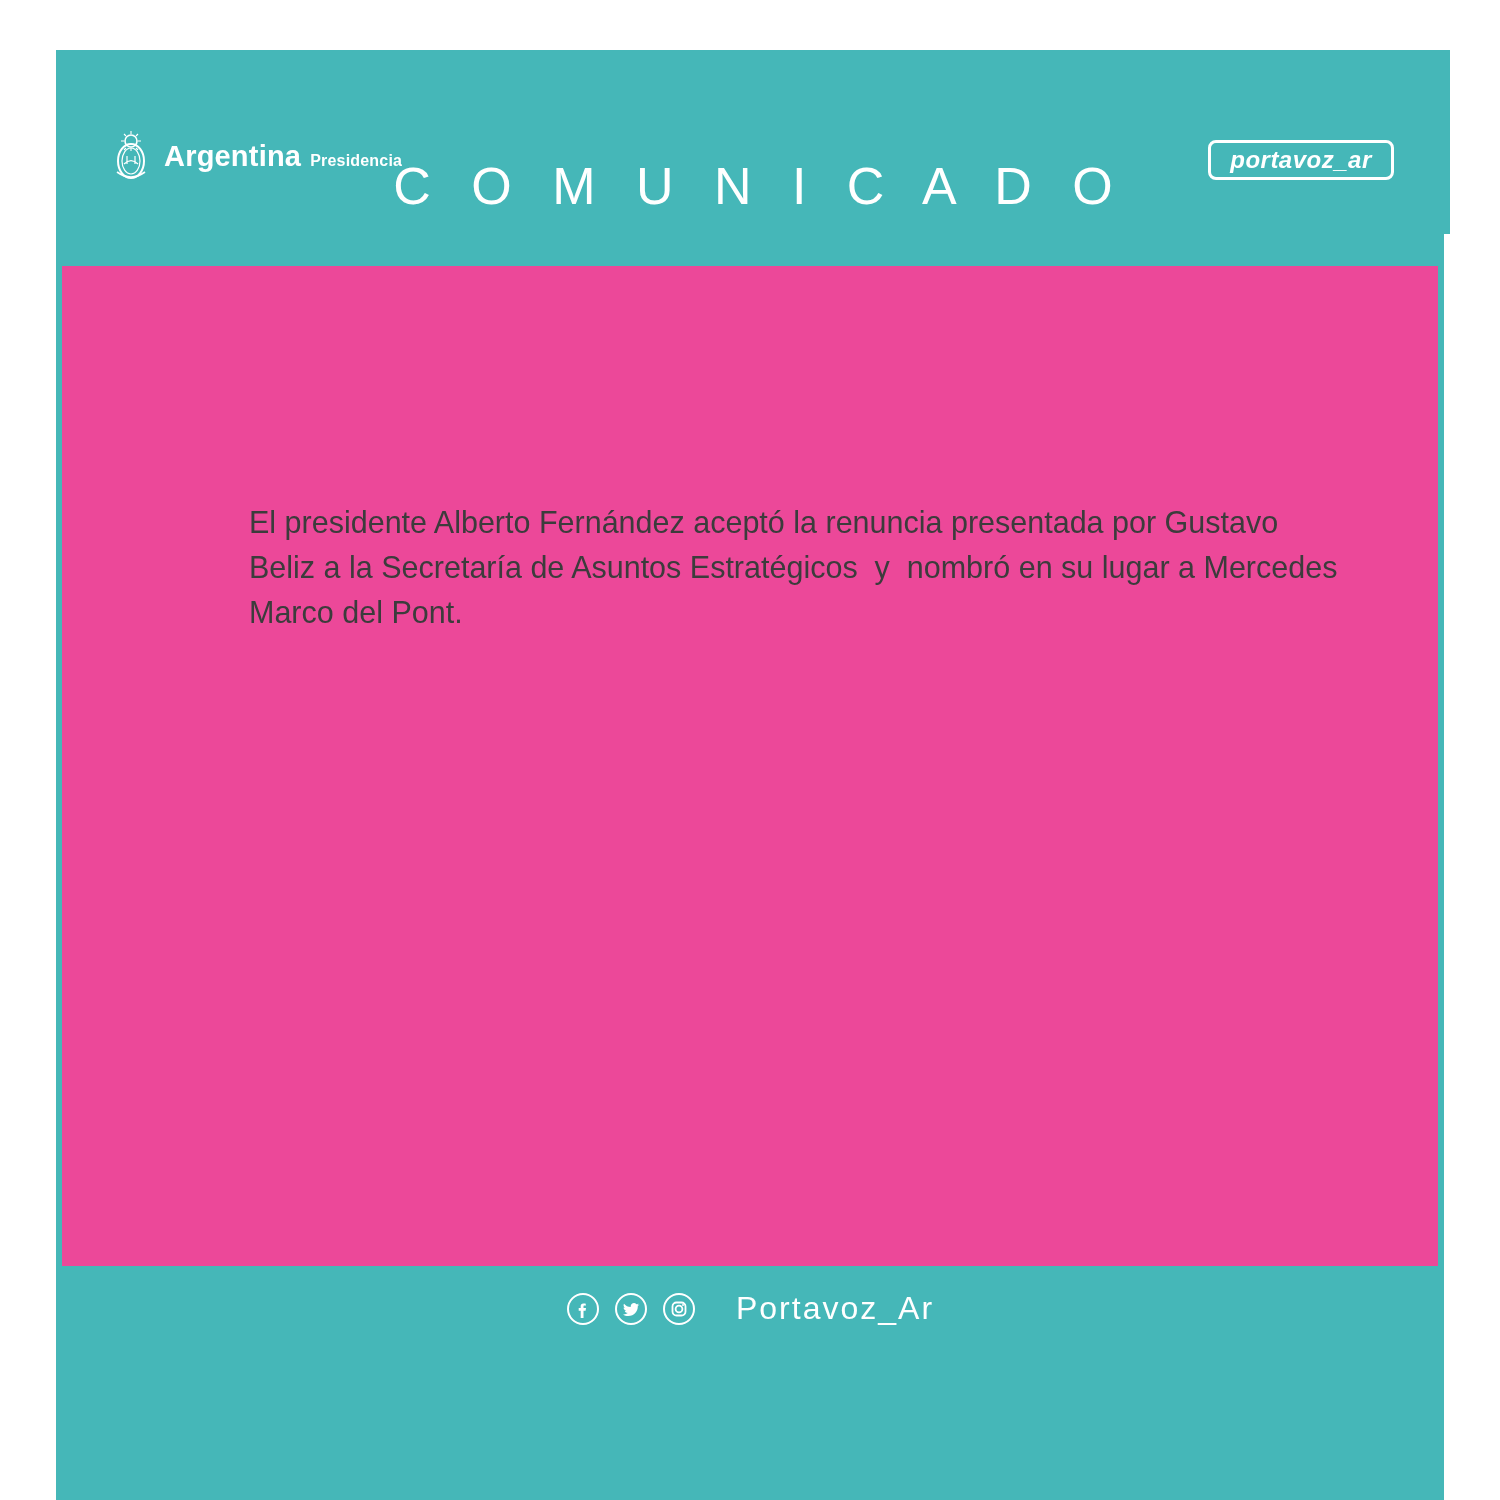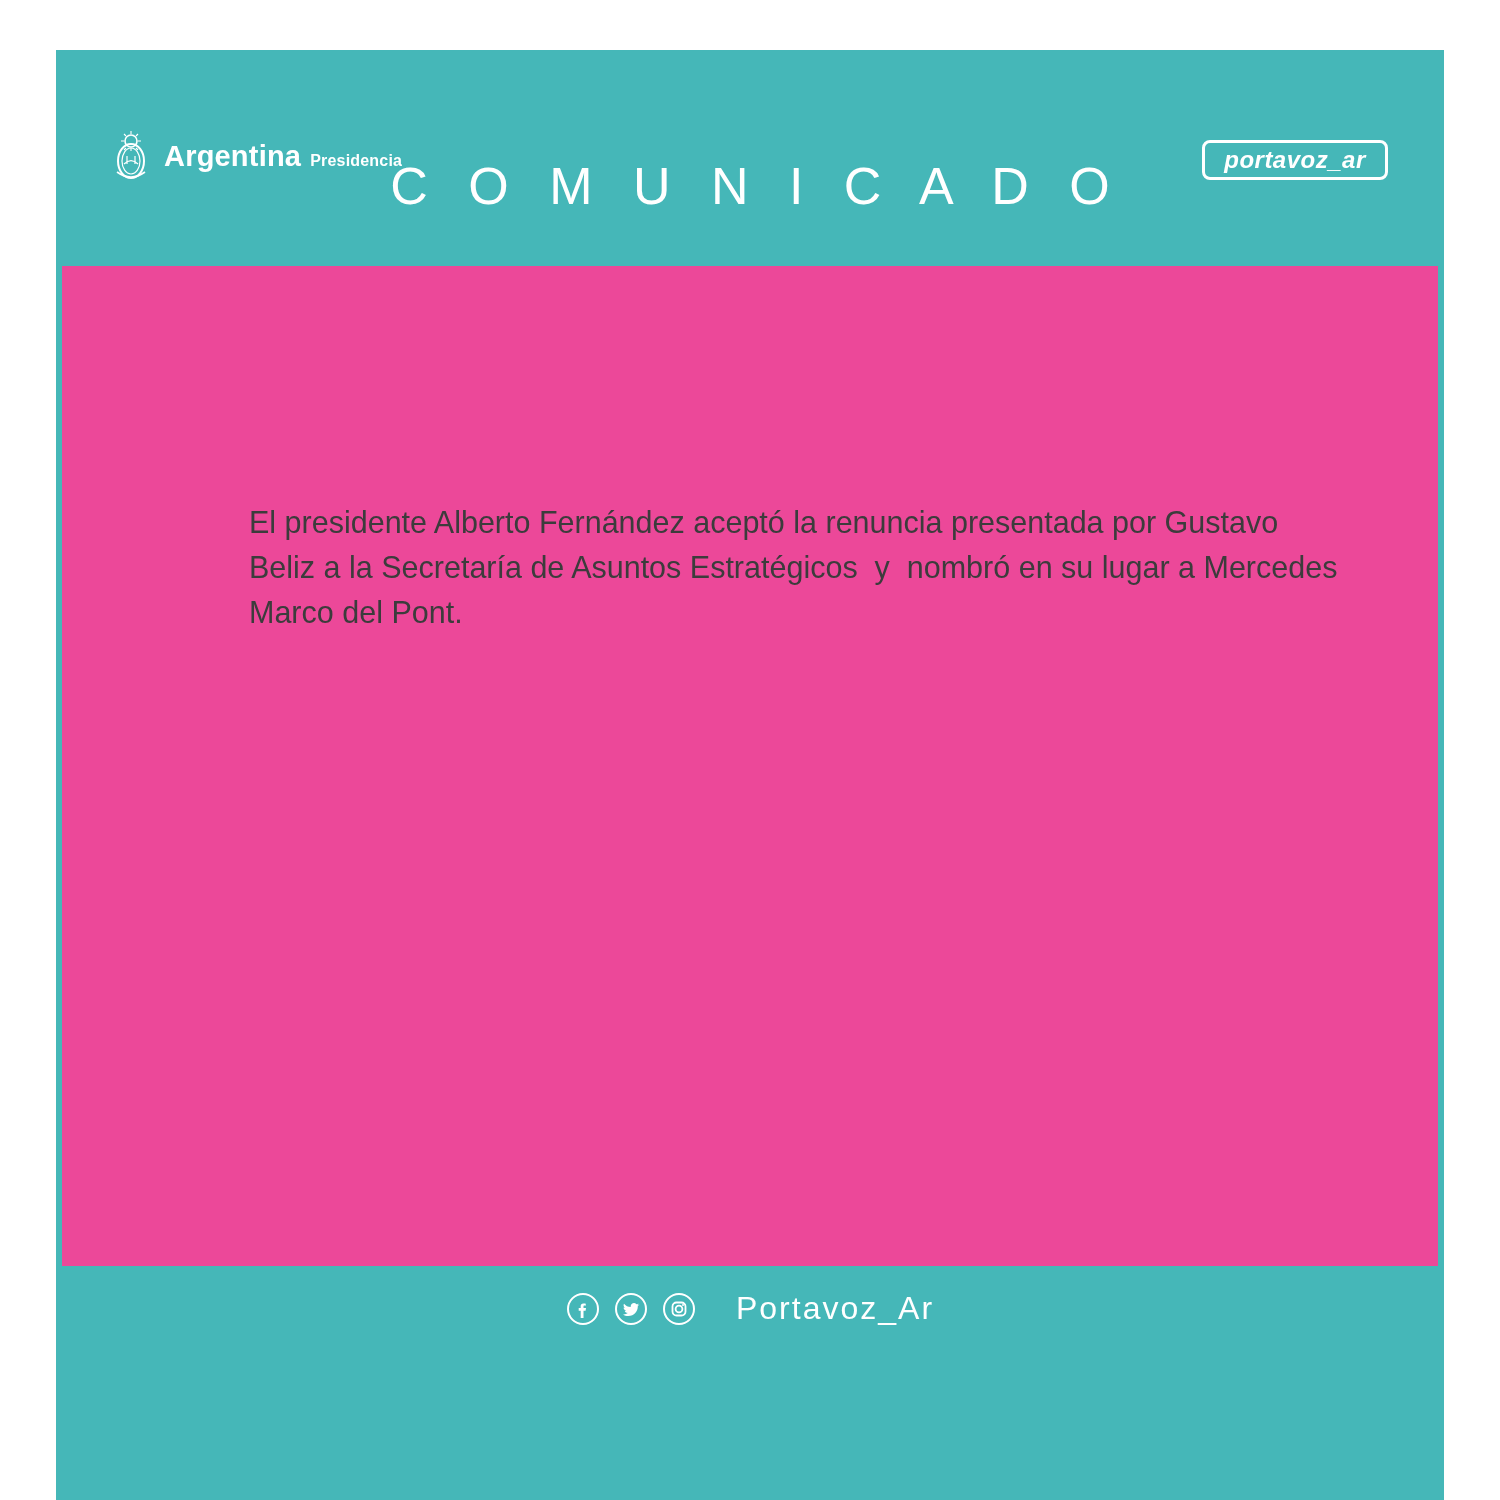--- a/index.html
+++ b/index.html
@@ -35,20 +35,21 @@
   }
 
   
   .header {
     position: absolute;
     left: 0;
     top: 0;
     width: 100%;
     height: 184px;
     background: #45b7b8;
+    padding-left: 6px;
   }
 
   .brand {
     position: absolute;
     left: 54px;
     top: 78px;
     display: flex;
     align-items: center;
     gap: 12px;
   }

